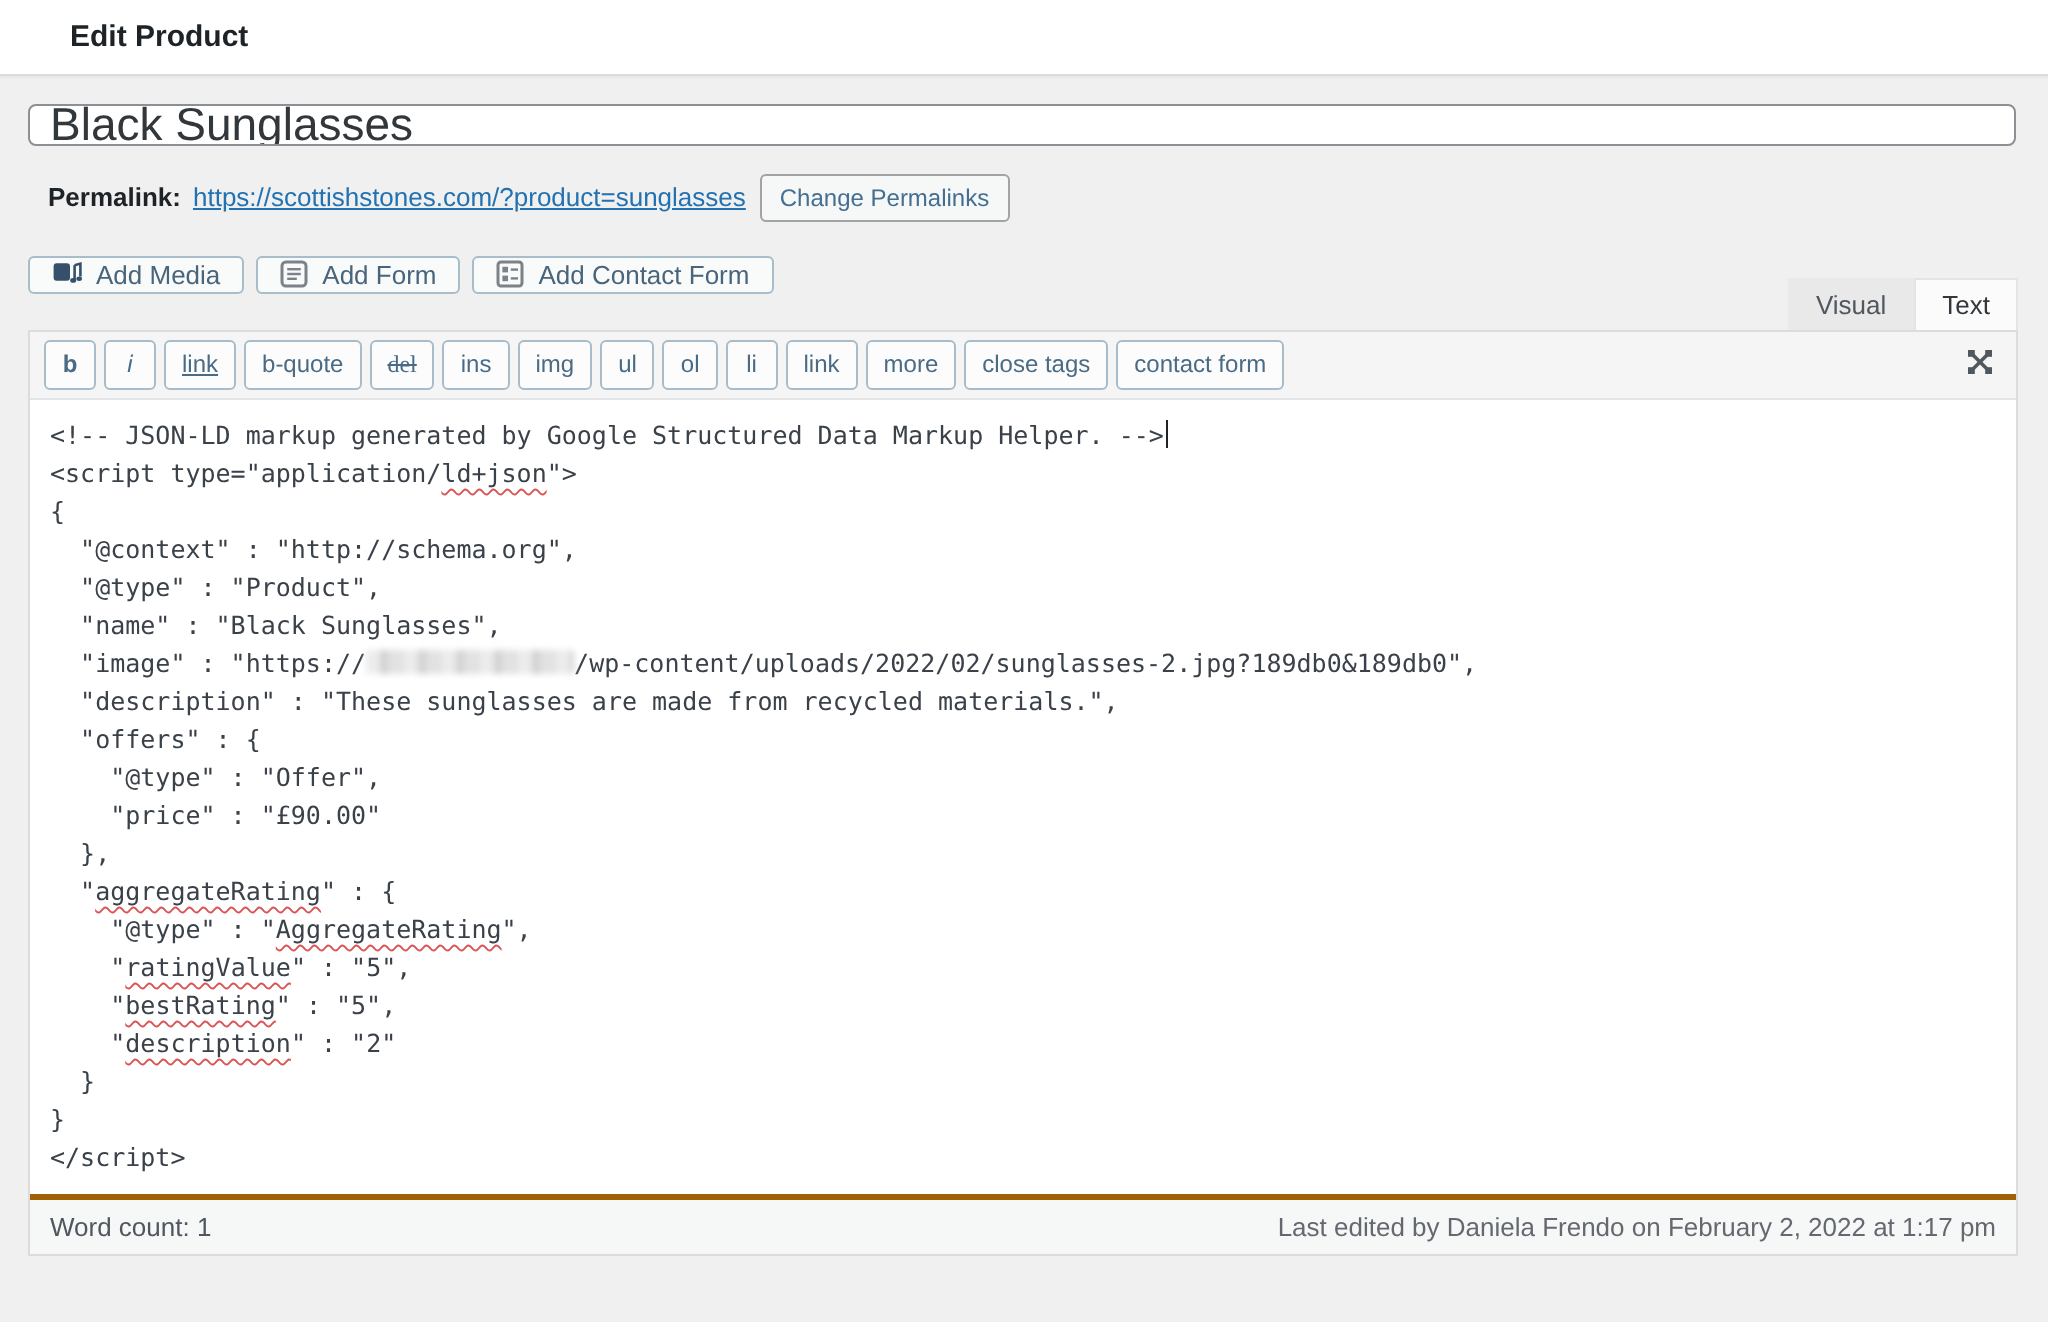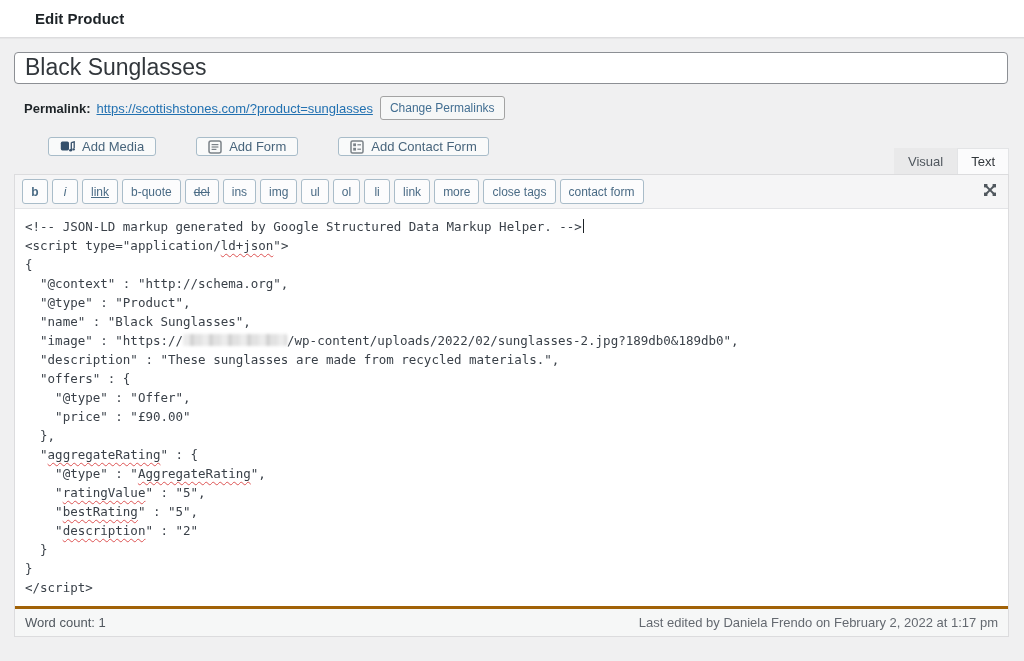--- a/index.html
+++ b/index.html
@@ -15,21 +15,21 @@
     border-bottom:1px solid #dcdcde;
     box-shadow:0 1px 1px rgba(0,0,0,.04);
     display:flex; align-items:center;
   }
   .topbar h1 { font-size:15px; font-weight:bold; color:#1d2327; padding-left:35px; }
 
   
   .content { padding:14px 15px 0 14px; }
 
   .title-input {
-    width:994px; height:32px;
+    width:994px; height:21px;
     border:1px solid #8c8f94; border-radius:4px;
     background:#fff; padding:2px 10px 3px;
     font-family:"Liberation Sans", sans-serif;
     font-size:23px; color:#32373c; outline:none;
   }
 
   .permalink-row { margin:12px 0 0 10px; font-size:13px; color:#1d2327; display:flex; align-items:center; }
   .permalink-row strong { font-weight:bold; margin-right:6px; }
   .permalink-link { color:#2271b1; text-decoration:underline; margin-right:7px; }
   .btn-small {
@@ -40,21 +40,21 @@
   }
 
   
   .editor-tools { margin-top:17px; display:flex; justify-content:space-between; align-items:flex-end; height:37px; }
   .media-buttons { display:flex; gap:6px; align-self:flex-start; }
   .media-btn {
     display:inline-flex; align-items:center; gap:7px;
     font-family:"Liberation Sans", sans-serif;
     font-size:13px; color:#48657c;
     background:#f9fafa; border:1px solid #a8bcc9; border-radius:3px;
-    height:19px; padding:0 11px; cursor:pointer;margin-left:34px;
+    height:19px; padding:0 11px; cursor:pointer;
   }
   .media-btn .icon { display:inline-flex; }
   .editor-tabs { display:flex; }
   .tab {
     font-family:"Liberation Sans", sans-serif;
     font-size:13px; height:26px; padding:0 13px;
     border:1px solid transparent; border-bottom:none; cursor:pointer;
   }
   .tab.inactive { background:#e9e9ea; color:#50575e; }
   .tab.active   { background:#fbfbfc; color:#32373c; border-color:#e3e4e6; }
@@ -69,21 +69,21 @@
   .qt-buttons { display:flex; gap:4px; flex-wrap:nowrap; }
   .qt {
     font-family:"Liberation Sans", sans-serif;
     font-size:12px; color:#4a6b85;
     background:#fcfcfd; border:1px solid #a9bcc9; border-radius:3px;
     height:25px; min-width:26px; padding:0 8px; cursor:pointer;
   }
   .qt.bold { font-weight:bold; }
   .qt.italic { font-style:italic; }
   .qt.underline { text-decoration:underline; }
-  .qt.strike { text-decoration:line-through; }
+  .qt.strike { text-decoration:line-through;font-family:Liberation Serif, serif; }
   .fullscreen-btn { margin-left:auto; background:none; border:none; cursor:pointer; padding:2px; }
 
   
   .code-area {
     background:#fff; height:397px; padding:8px 8px 0 10px;
     font-family:"DejaVu Sans Mono", monospace;
     font-size:12.5px; line-height:19px; color:#3a4149;
     cursor:text; overflow:hidden;
   }
   .code-line { white-space:pre; }

